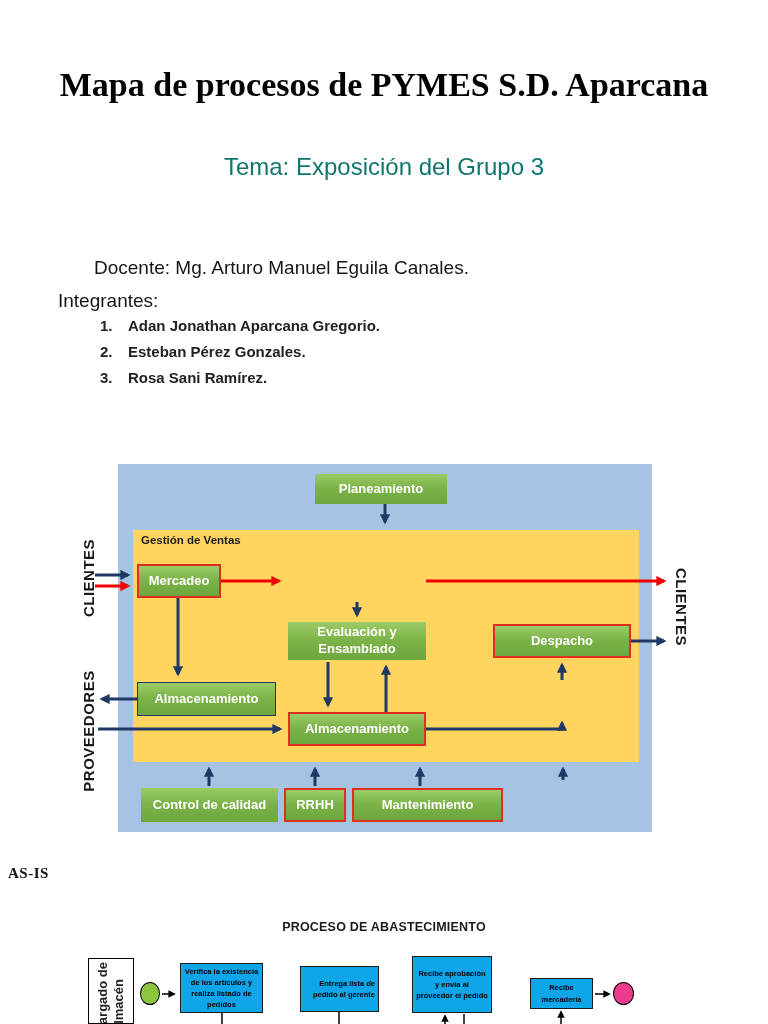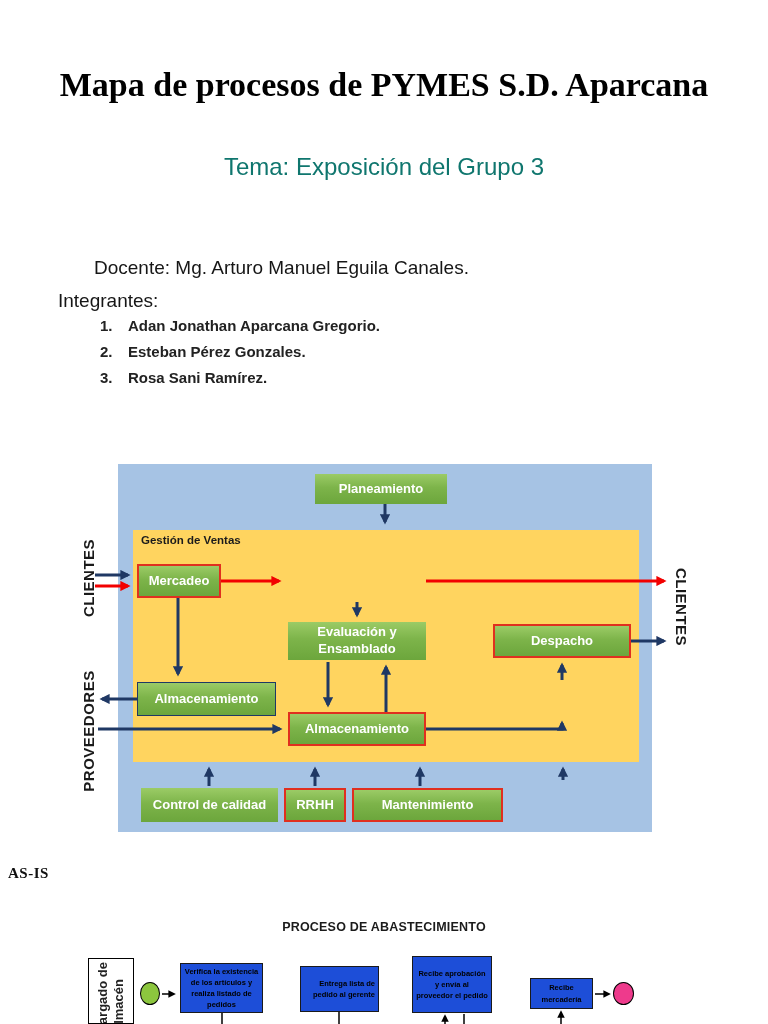--- a/index.html
+++ b/index.html
@@ -36,21 +36,21 @@
   
   .asis-label{left:8px;top:865px;font-family:"Liberation Serif","DejaVu Serif",serif;
     font-weight:700;font-size:15px;letter-spacing:.5px;color:#111;}
   .flow-title{left:0;right:0;top:920px;text-align:center;
     font-size:12.5px;font-weight:700;color:#1b1b1b;letter-spacing:.2px;}
   .lane{left:88px;top:958px;width:46px;height:66px;border:1.6px solid #000;
     background:#fff;overflow:hidden;box-sizing:border-box;}
   .lane-label{position:absolute;left:50%;top:46px;width:92px;
     transform:translate(-50%,-50%) rotate(-90deg);
     font-size:13px;font-weight:700;color:#222;text-align:center;line-height:1.25;}
-  .fbox{position:absolute;background:#1d4ed8;border:1.6px solid #1a1a1a;
+  .fbox{position:absolute;background:#0ea5e9;border:1.6px solid #1a1a1a;
     box-sizing:border-box;display:flex;align-items:center;justify-content:center;
     text-align:center;font-size:7.5px;font-weight:700;color:#000;line-height:1.5;
     padding:1px 3px;}
   .event{position:absolute;border:1.6px solid #000;border-radius:50%;box-sizing:border-box;}
   .event-start{left:140px;top:982px;width:20px;height:23px;background:#8CC63E;}
   .event-end{left:613px;top:982px;width:21px;height:23px;background:#EE3A8C;}
   .flow-arrows{left:0;top:950px;width:768px;height:74px;pointer-events:none;}
 </style>
 </head>
 <body>

